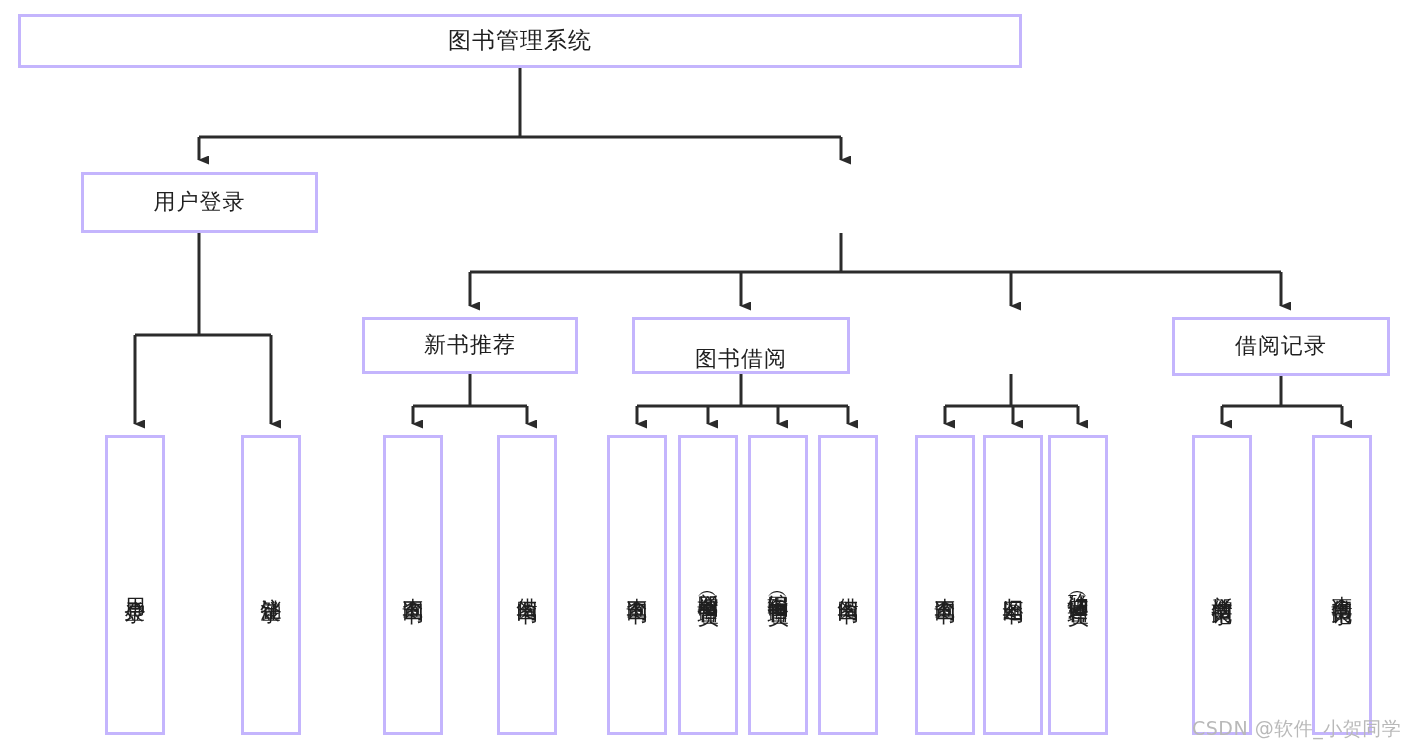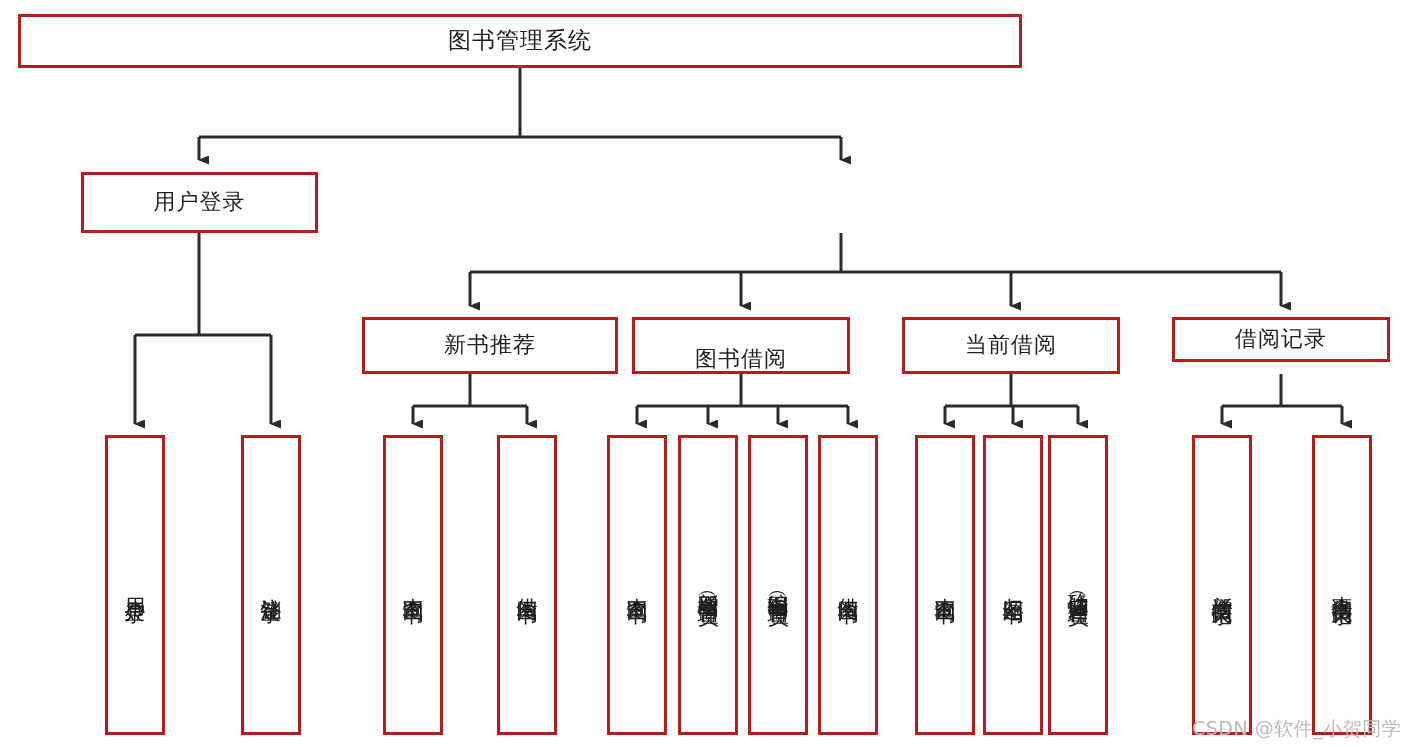--- a/index.html
+++ b/index.html
@@ -22,21 +22,21 @@
     left: 0;
     top: 0;
     width: 1405px;
     height: 747px;
     pointer-events: none;
   }
   .node {
     position: absolute;
     box-sizing: border-box;
     background: #ffffff;
-    border: 3px solid #b91c1c;
+    border: 3px solid #c4b5fd;
     display: flex;
     align-items: center;
     justify-content: center;
     color: #1f1f1f;
     z-index: 2;
   }
   .node.h {
     font-size: 22px;
     letter-spacing: 1px;
     line-height: 1.1;
@@ -125,30 +125,27 @@
   </svg>
 
   <div class="node h root" style="left:18px; top:14px; width:1004px; height:54px;">
     <span>图书管理系统</span>
   </div>
 
   <div class="node h" style="left:81px; top:172px; width:237px; height:61px;">
     <span>用户登录</span>
   </div>
 
-  <div class="node h" style="left:362px; top:317px; width:256px; height:57px;">
+  <div class="node h" style="left:362px; top:317px; width:216px; height:57px;">
     <span>新书推荐</span>
   </div>
   <div class="node h" style="left:632px; top:317px; width:218px; height:57px;align-items:flex-end;">
     <span>图书借阅</span>
   </div>
-  <div class="node h" style="left:902px; top:317px; width:218px; height:57px;">
-    <span>当前借阅</span>
-  </div>
-  <div class="node h" style="left:1172px; top:317px; width:218px; height:45px;">
+  <div class="node h" style="left:1172px; top:317px; width:218px; height:59px;">
     <span>借阅记录</span>
   </div>
 
   <div class="node v" style="left:105px; top:435px; width:60px; height:300px;">
     <span class="vlabel">用户登录</span>
   </div>
   <div class="node v" style="left:241px; top:435px; width:60px; height:300px;">
     <span class="vlabel">注销登录</span>
   </div>
 

